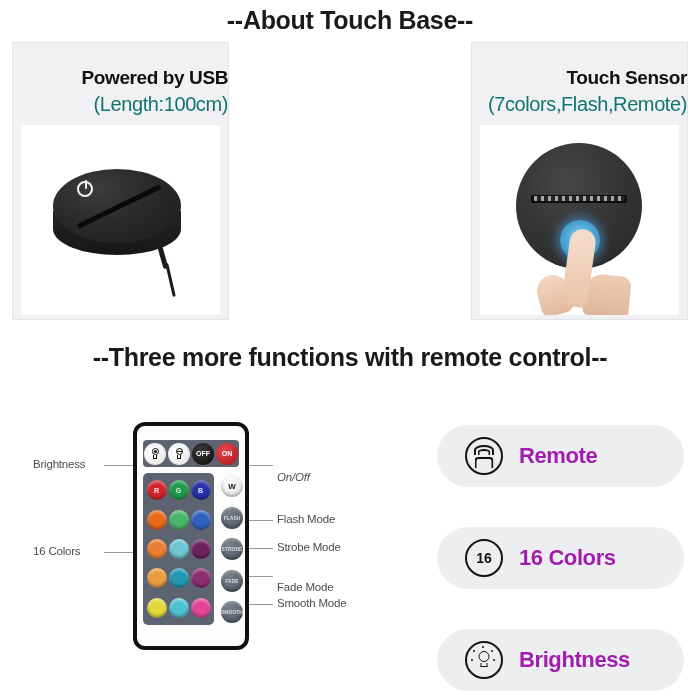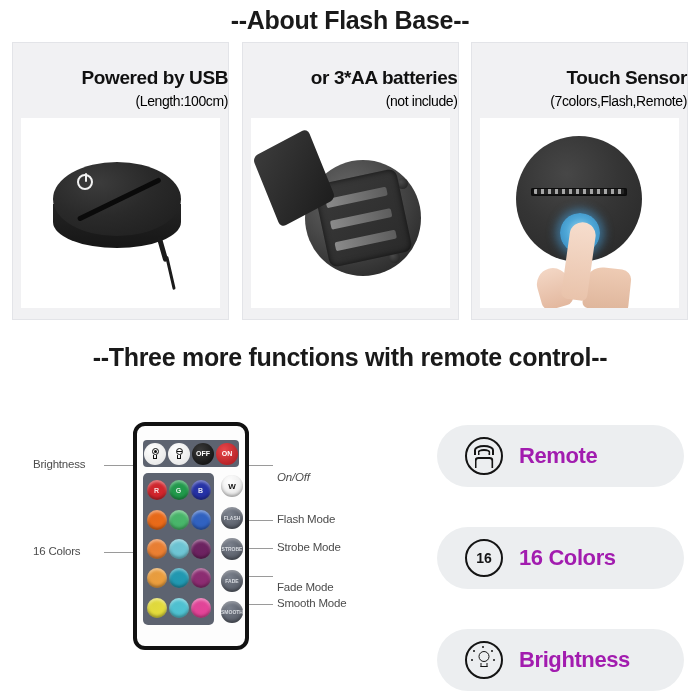--- a/index.html
+++ b/index.html
@@ -43,21 +43,21 @@
     padding-top:24px;
     box-sizing:border-box;
     text-align:right;
   }
   .panel-title{
     font-size:19px;font-weight:bold;color:#111;
     line-height:1.15;letter-spacing:-0.4px;
     white-space:nowrap;
   }
   .panel-sub{
-    font-size:14px;color:#000000;margin-top:4px;
+    font-size:20px;color:#0f766e;margin-top:4px;
     letter-spacing:-0.4px;white-space:nowrap;
   }
   .panel-photo{
     margin-top:9px;
     width:199px;height:190px;
     background:#ffffff;
     position:relative;
     overflow:hidden;
   }
   .base1-side{
@@ -255,58 +255,39 @@
   .ico-bright .blb{position:absolute;left:50%;top:8px;transform:translateX(-50%);
     width:11px;height:11px;border:1.8px solid #141414;border-radius:50%;box-sizing:border-box;}
   .ico-bright .base{position:absolute;left:50%;top:20px;transform:translateX(-50%);
     width:7px;height:4px;border-left:1.8px solid #141414;border-right:1.8px solid #141414;
     border-bottom:1.8px solid #141414;box-sizing:border-box;}
   .ray{position:absolute;width:2px;height:2px;background:#141414;border-radius:50%;}
 </style>
 </head>
 <body>
 
-<div class="section-title" id="title-about">--About Flash Base--</div>
+<div class="section-title" id="title-about">--About Touch Base--</div>
 
 <div class="panels">
 
   <div class="panel">
     <div class="panel-head">
       <div class="panel-title">Powered by USB</div>
       <div class="panel-sub">(Length:100cm)</div>
     </div>
     <div class="panel-photo">
       <div class="base1-side"></div>
       <div class="base1-top"></div>
       <div class="base1-slot"></div>
       <div class="base1-power"></div>
       <div class="base1-cable"></div>
       <div class="base1-cable2"></div>
     </div>
   </div>
 
-  <div class="panel">
-    <div class="panel-head">
-      <div class="panel-title">or 3*AA batteries</div>
-      <div class="panel-sub">(not include)</div>
-    </div>
-    <div class="panel-photo">
-      <div class="base2-disc">
-        <div class="screw" style="left:14px;top:44px;"></div>
-        <div class="screw" style="left:92px;top:18px;"></div>
-        <div class="screw" style="left:84px;top:92px;"></div>
-      </div>
-      <div class="base2-well">
-        <div class="cell" style="left:9px;top:16px;width:62px;"></div>
-        <div class="cell" style="left:9px;top:38px;width:62px;"></div>
-        <div class="cell" style="left:9px;top:60px;width:62px;"></div>
-      </div>
-      <div class="base2-cover"></div>
-    </div>
-  </div>
 
   <div class="panel">
     <div class="panel-head">
       <div class="panel-title">Touch Sensor</div>
       <div class="panel-sub">(7colors,Flash,Remote)</div>
     </div>
     <div class="panel-photo">
       <div class="base3-disc"></div>
       <div class="base3-slot"></div>
       <div class="base3-touch"></div>

